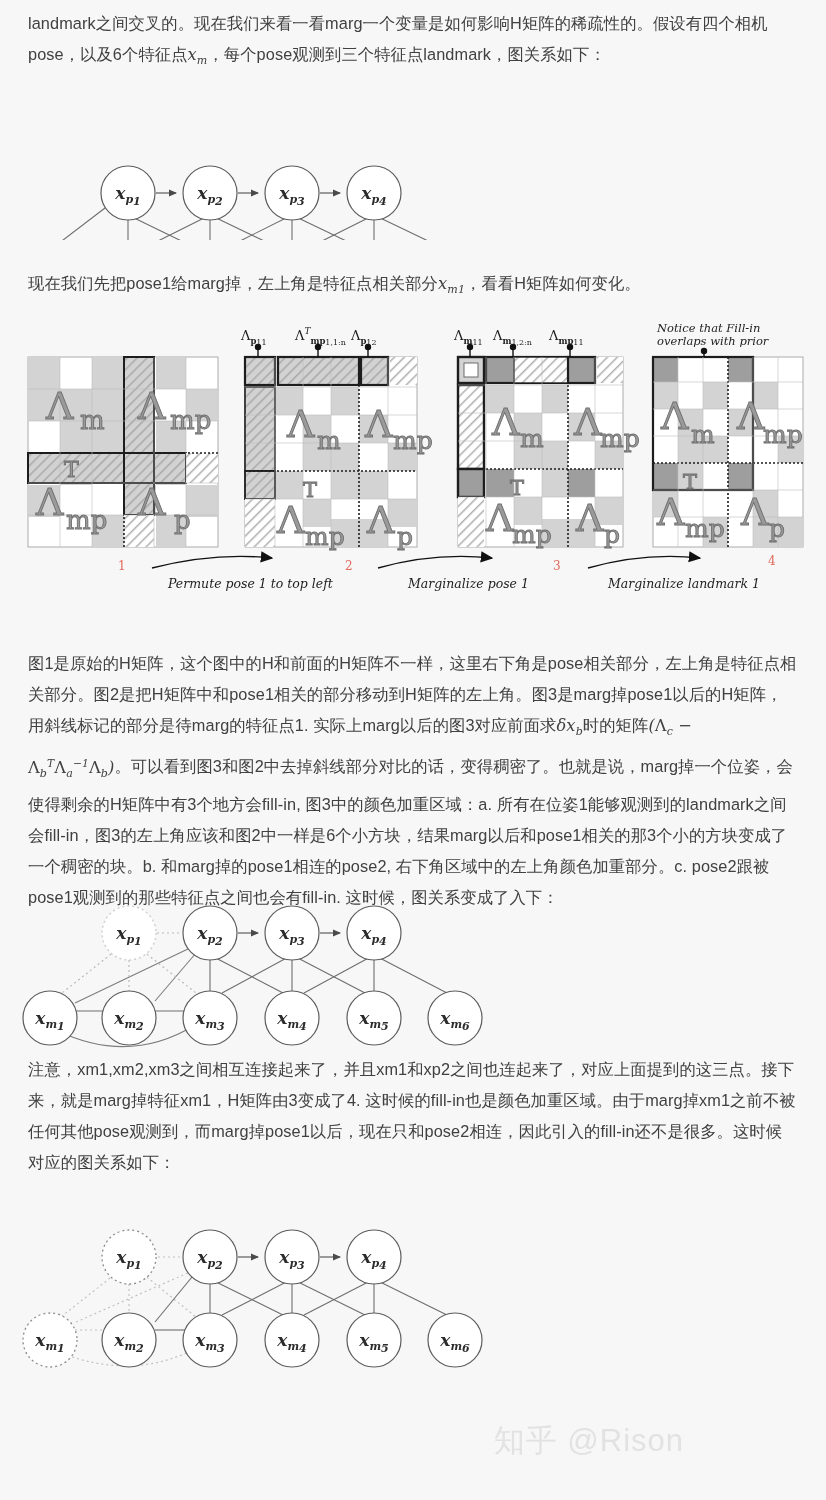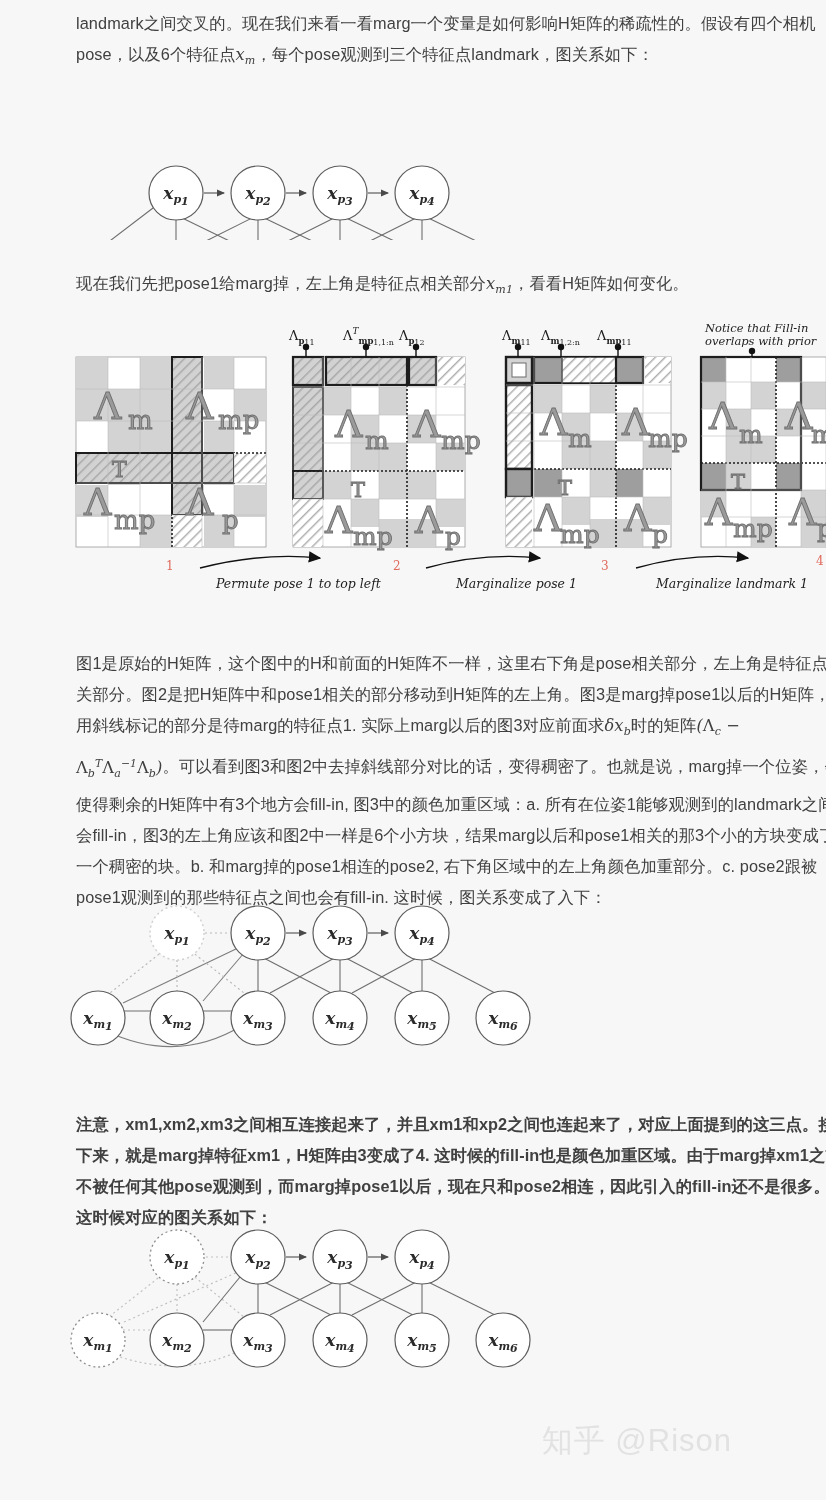--- a/index.html
+++ b/index.html
@@ -5,21 +5,21 @@
   * { box-sizing: border-box; }
   html, body { margin:0; padding:0; }
   body {
     width: 826px; height: 1500px;
     background: #f7f7f7;
     font-family: "Liberation Sans", "DejaVu Sans", sans-serif;
     color: #3d3d3d;
     overflow: hidden;
     position: relative;
   }
-  .page { width:708px; height:1500px; position:relative;margin-left:48px; }
+  .page { width:708px; height:1500px; position:relative; }
 
   p.para {
     margin: 0;
     padding: 0 28px 0 28px;
     font-size: 16.3px;
     line-height: 31px;
     color: #404040;
     letter-spacing: 0.1px;
     text-align: left;
   }
@@ -509,21 +509,21 @@
         <text x="50" y="131">x<tspan class="sb" dy="4">m</tspan><tspan class="sb" dy="2" font-size="8">1</tspan></text>
         <text x="129" y="131">x<tspan class="sb" dy="4">m</tspan><tspan class="sb" dy="2" font-size="8">2</tspan></text>
         <text x="210" y="131">x<tspan class="sb" dy="4">m</tspan><tspan class="sb" dy="2" font-size="8">3</tspan></text>
         <text x="292" y="131">x<tspan class="sb" dy="4">m</tspan><tspan class="sb" dy="2" font-size="8">4</tspan></text>
         <text x="374" y="131">x<tspan class="sb" dy="4">m</tspan><tspan class="sb" dy="2" font-size="8">5</tspan></text>
         <text x="455" y="131">x<tspan class="sb" dy="4">m</tspan><tspan class="sb" dy="2" font-size="8">6</tspan></text>
       </g>
     </svg>
   </div>
 
-  <div style="position:absolute;top:1109px;left:0;width:826px;font-weight:bold;">
+  <div style="position:absolute;top:1054px;left:0;width:826px;">
     <p class="para">注意，xm1,xm2,xm3之间相互连接起来了，并且xm1和xp2之间也连起来了，对应上面提到的这三点。接下来，就是marg掉特征xm1，H矩阵由3变成了4. 这时候的fill-in也是颜色加重区域。由于marg掉xm1之前不被任何其他pose观测到，而marg掉pose1以后，现在只和pose2相连，因此引入的fill-in还不是很多。这时候对应的图关系如下：</p>
   </div>
 
   <div class="graph" style="position:absolute;top:1222px;left:0;width:826px;height:150px;">
     <svg width="826" height="150" viewBox="0 0 826 150">
       <defs>
         <marker id="ah4" markerWidth="7" markerHeight="7" refX="6" refY="3" orient="auto">
           <path d="M0,0 L7,3 L0,6 z" fill="#4a4a4a"></path>
         </marker>
       </defs>

